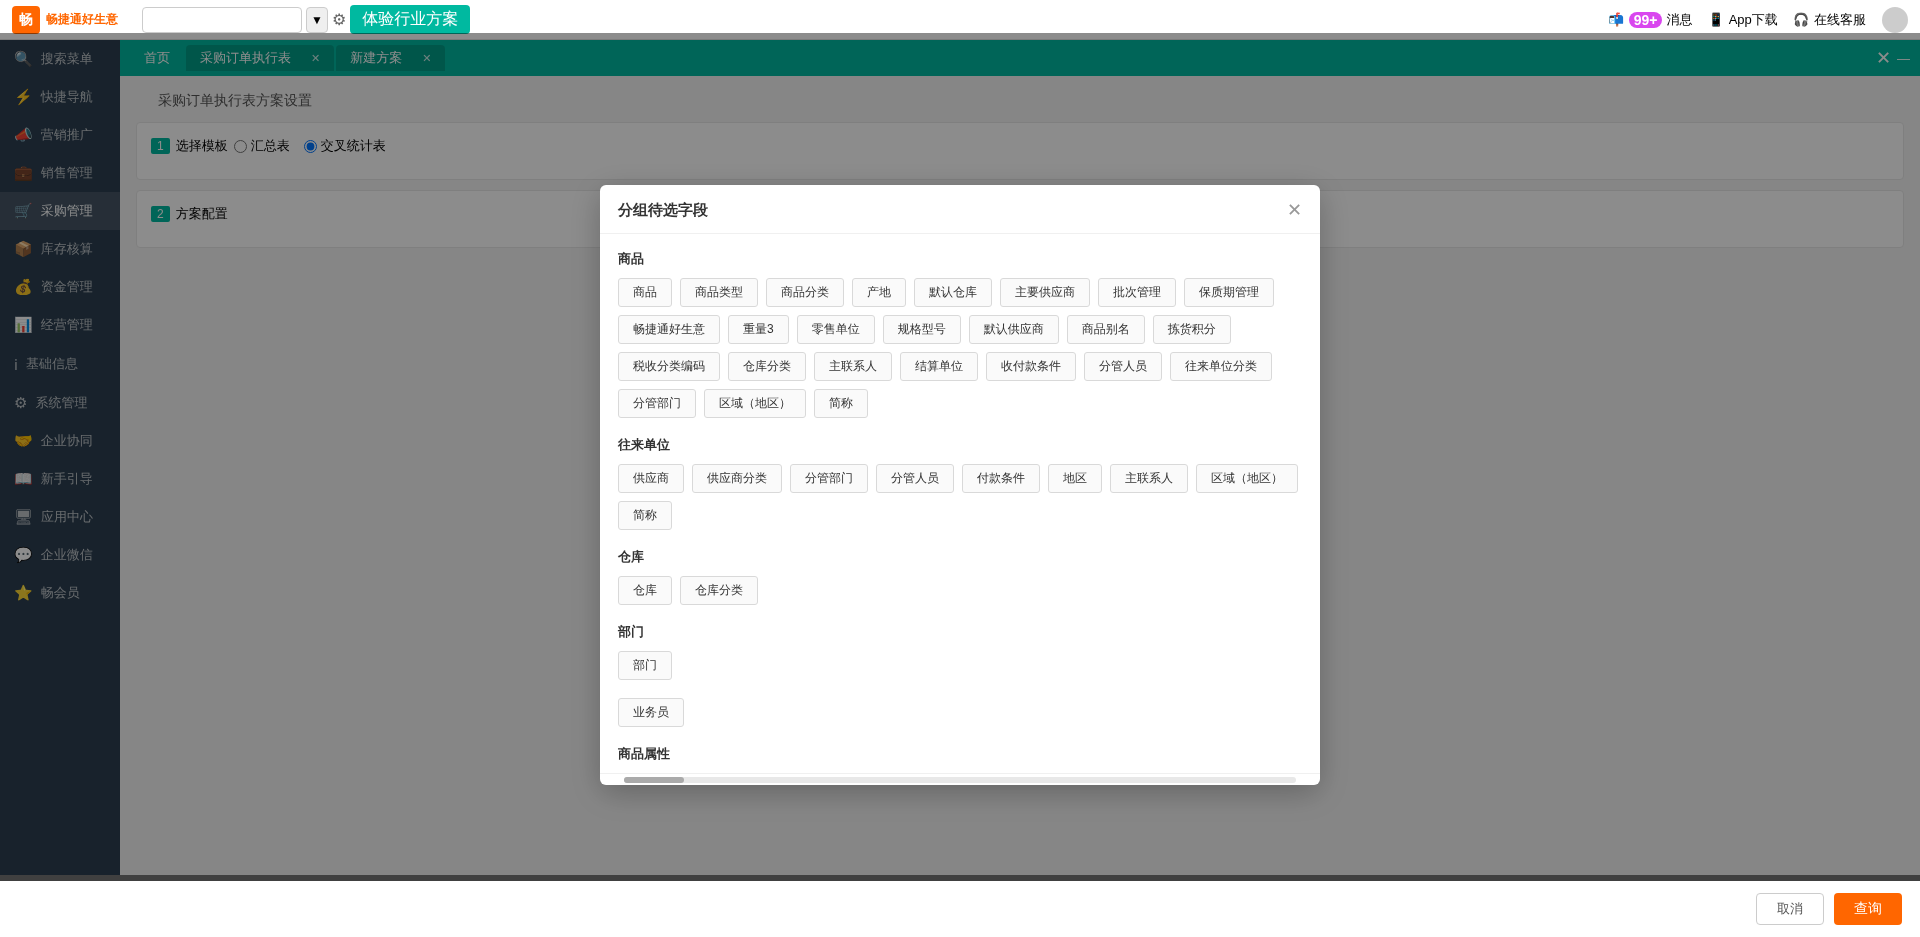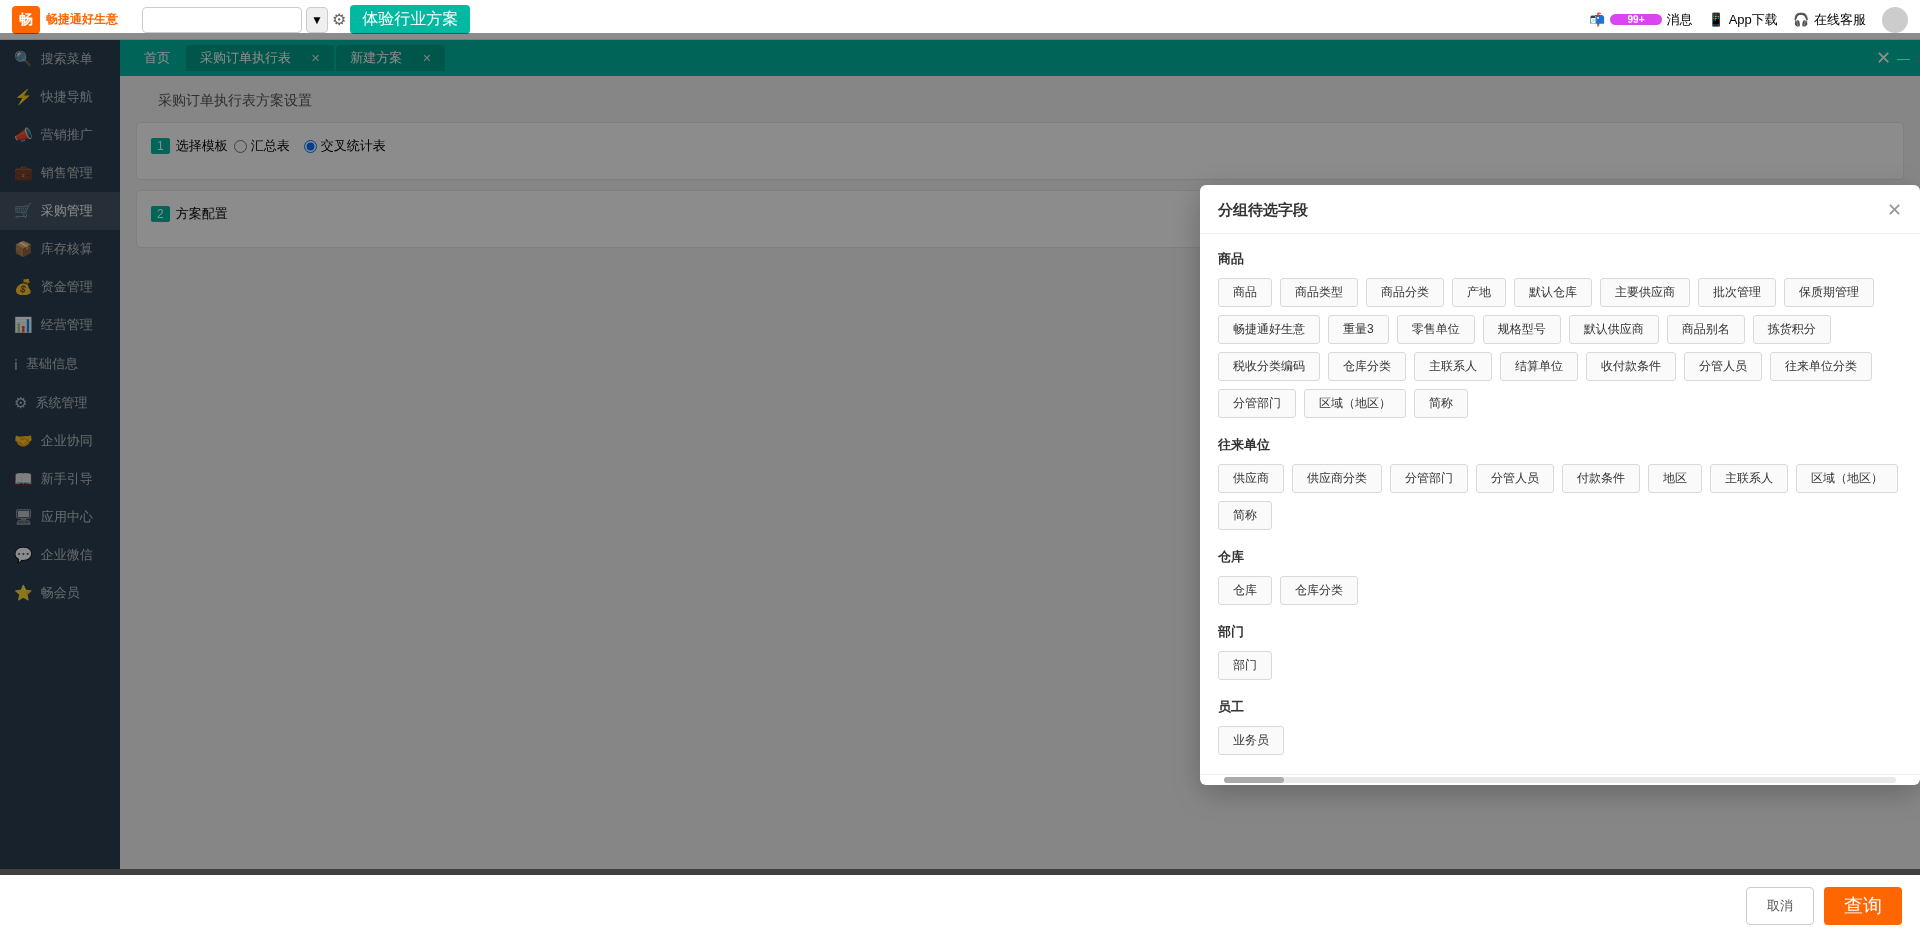--- a/index.html
+++ b/index.html
@@ -39,21 +39,21 @@
     .header-right {
       margin-left: auto; display: flex; align-items: center; gap: 16px;
     }
     .header-btn {
       background: #00b9a0; color: #fff; border: none; border-radius: 4px;
       padding: 4px 12px; cursor: pointer; font-size: 16px;
     }
     .notification-area { display: flex; align-items: center; gap: 4px; cursor: pointer; }
     .badge {
       background: #d946ef; color: #fff; border-radius: 8px;
-      padding: 0 18px; font-size: 10px; font-weight: bold;
+      padding: 0 5px; font-size: 14px; font-weight: bold;
     }
     .nav-tabs {
       height: 36px; background: #00b9a0; display: flex; align-items: center;
       padding: 16px 10px; gap: 2px;
       position: fixed; top: 40px; left: 120px; right: 0; z-index: 99;
     }
     .nav-tab {
       padding: 4px 14px; color: #fff; cursor: pointer; border-radius: 4px 4px 0 0;
       font-size: 13px; display: flex; align-items: center; gap: 4px;
     }
@@ -95,21 +95,21 @@
     .step-num {
       background: #00b9a0; color: #fff; border-radius: 2px;
       padding: 1px 6px; font-size: 12px;
     }
     .radio-group { display: flex; gap: 14px; align-items: center; }
     .radio-label { display: flex; align-items: center; gap: 4px; cursor: pointer; font-size: 13px; }
 
     
     .overlay {
       position: fixed; inset: 0; background: rgba(0,0,0,0.45); z-index: 200;
-      display: flex; align-items: center; justify-content: flex-end; margin-top: 33px;
+      display: flex; align-items: center; justify-content: center; margin-top: 33px;
     }
 
     
     .dialog {
       background: #fff; border-radius: 6px; width: 720px; max-height: 600px;
       display: flex; flex-direction: column; box-shadow: 0 8px 32px rgba(0,0,0,0.25);
       position: relative;
     }
     .dialog-header {
       display: flex; align-items: center; justify-content: space-between;
@@ -149,21 +149,21 @@
       padding: 12px 18px; border-top: 6px solid #404040;
       position: fixed; bottom: 0; right: 0; background: #fff;
       width: 100%; z-index: 201;
     }
     .btn-cancel {
       padding: 6px 20px; border: 1px solid #ccc; border-radius: 4px;
       background: #fff; cursor: pointer; font-size: 13px; color: #555;
     }
     .btn-confirm {
       padding: 6px 20px; border: none; border-radius: 4px;
-      background: #f60; cursor: pointer; font-size: 19px; color: #fff;
+      background: #f60; cursor: pointer; font-size: 14px; color: #fff;
     }
   </style>
 </head>
 <body>
 
 <div class="top-header">
   <div class="logo-area">
     <div class="logo-icon">
       <span>畅</span>
     </div>
@@ -363,21 +363,20 @@
       </div>
 
       <div class="field-group">
         <div class="field-group-title">部门</div>
         <div class="field-tags">
           <span class="field-tag">部门</span>
         </div>
       </div>
 
       <div class="field-group">
-        <div class="field-group-title">员工</div>
         <div class="field-tags">
           <span class="field-tag">业务员</span>
         </div>
       </div>
 
       <div class="field-group">
         <div class="field-group-title">商品属性</div>
 
       </div>
 

